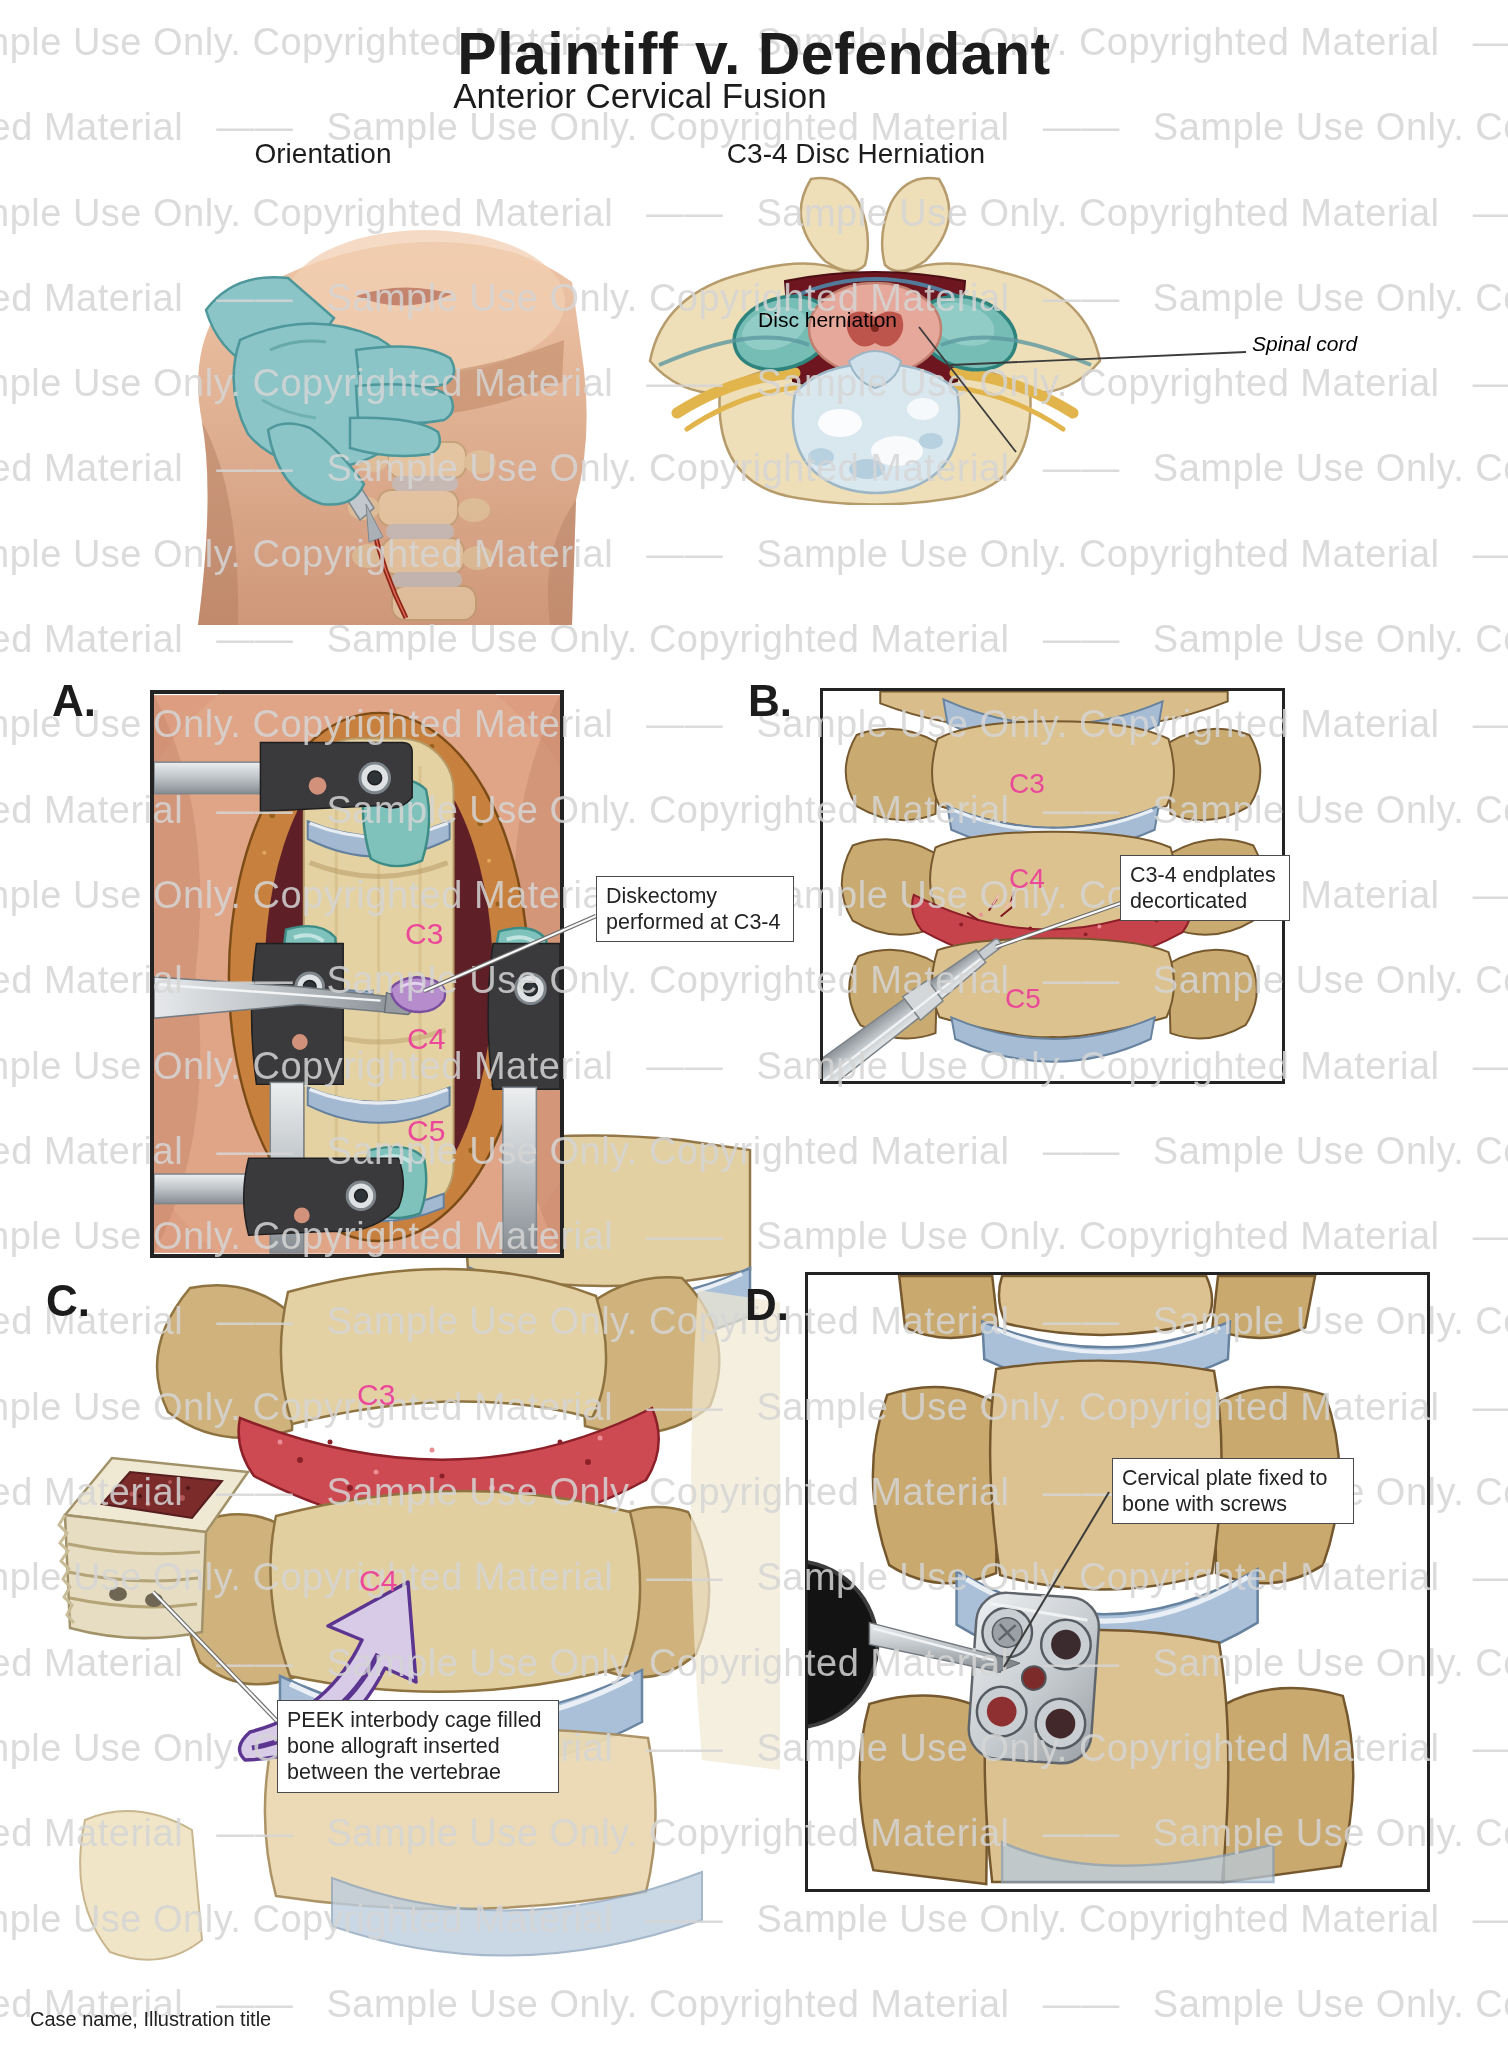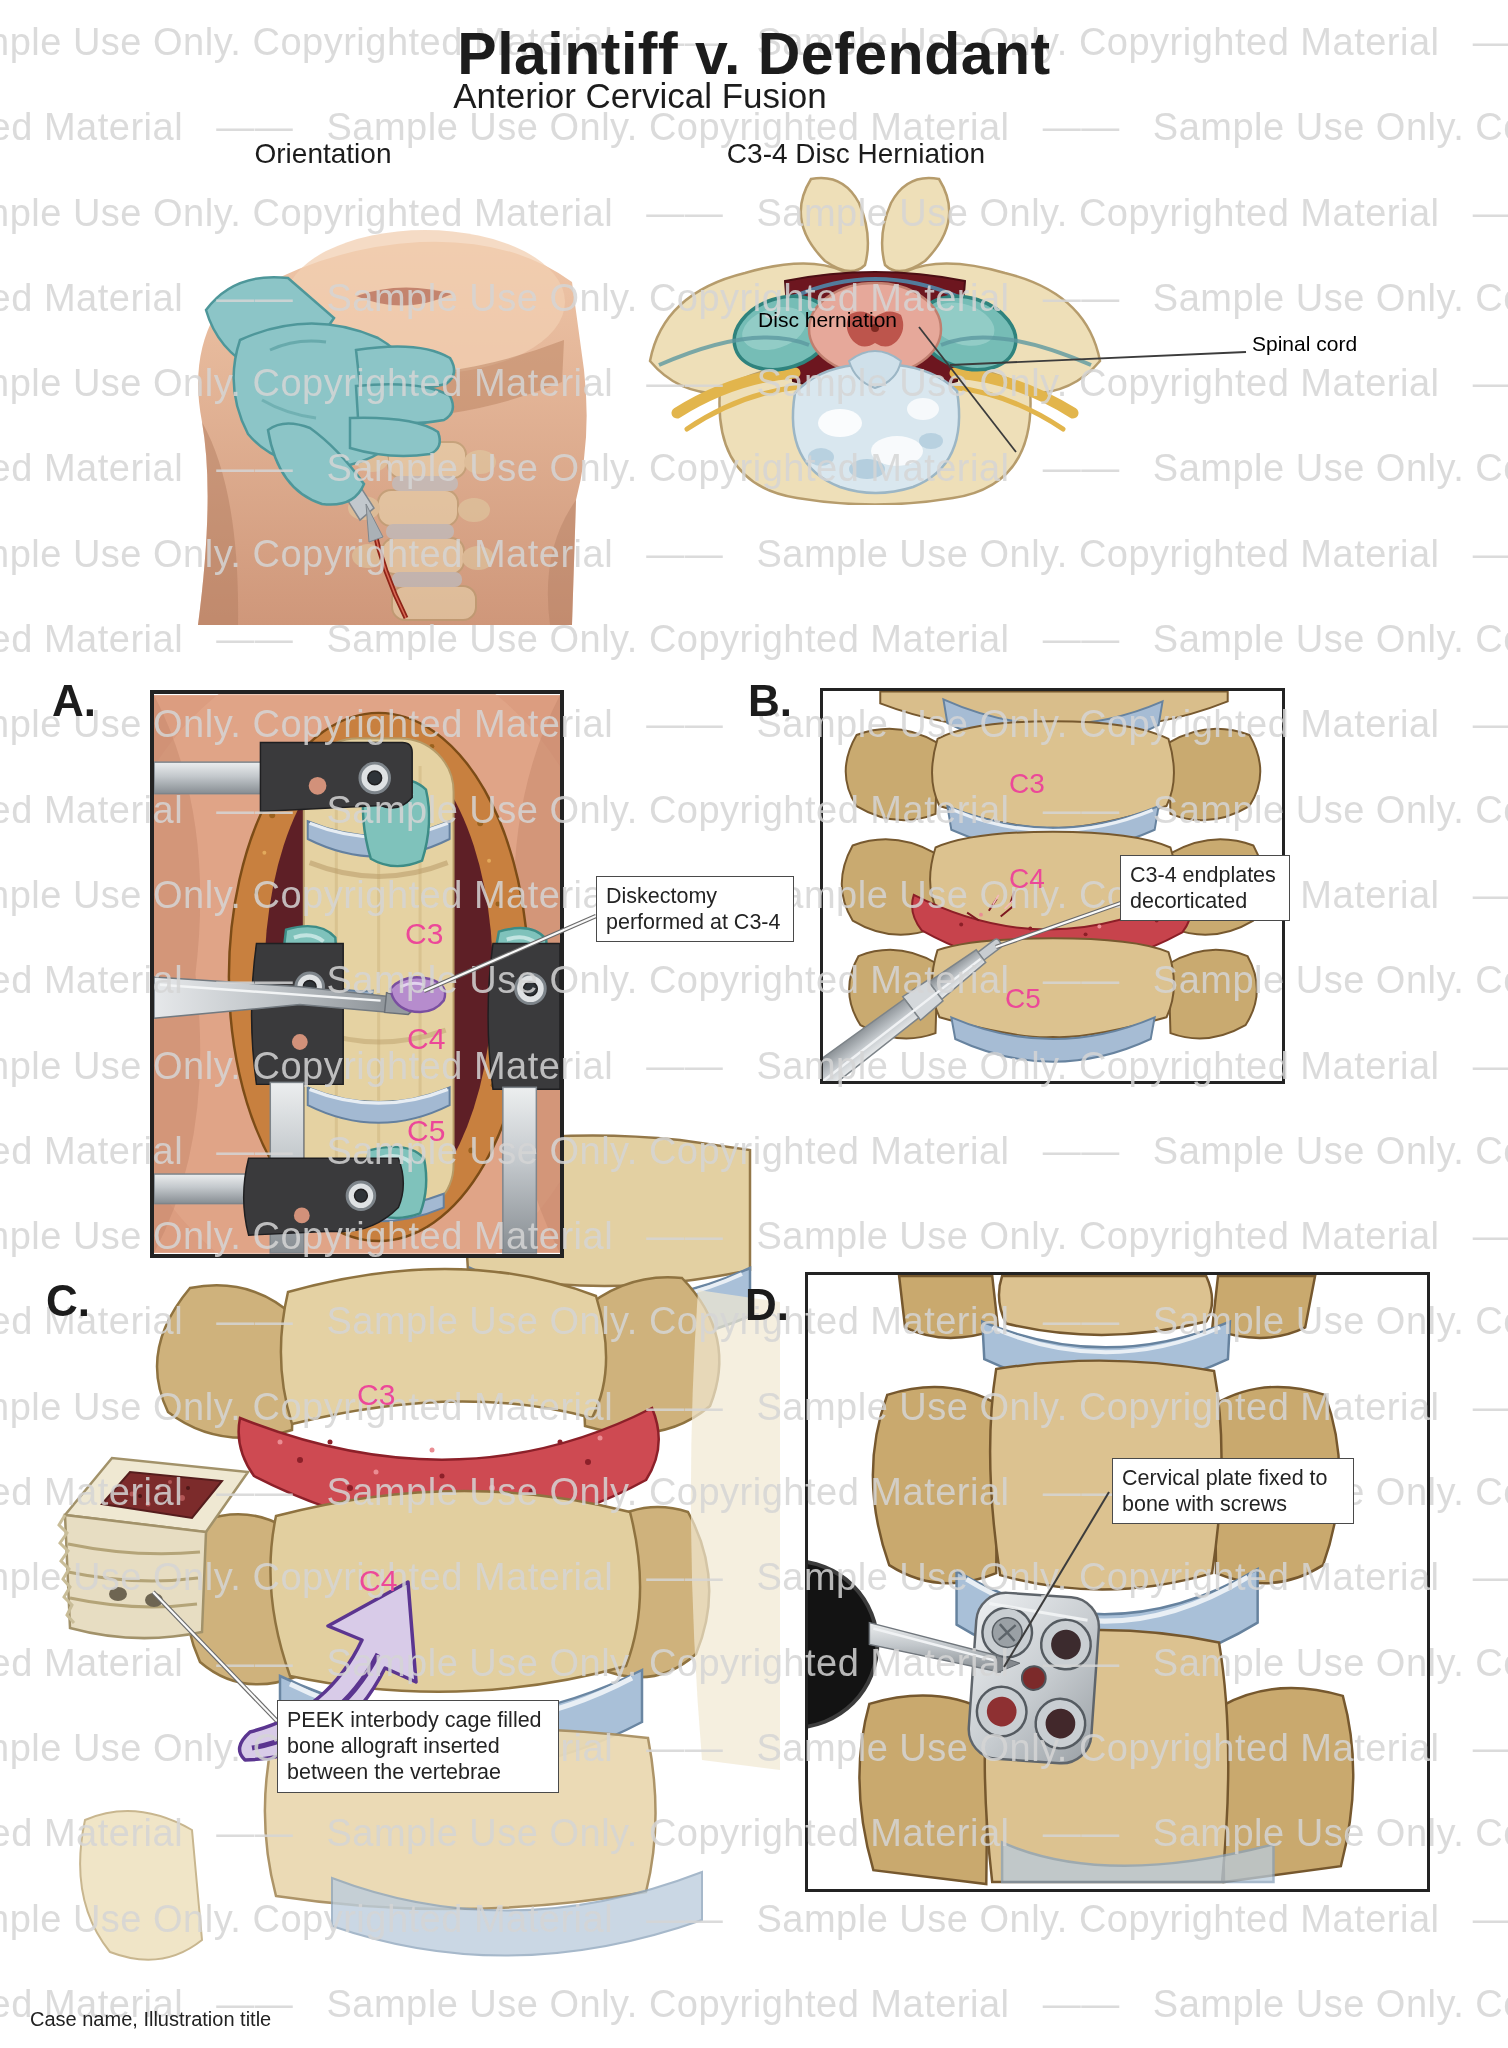--- a/index.html
+++ b/index.html
@@ -455,21 +455,21 @@
     <line x1="1109" y1="1492" x2="1004" y2="1667" stroke="#3c3c3c" stroke-width="2"></line>
   </svg>
 
   <div class="txt title">Plaintiff v. Defendant</div>
   <div class="txt subtitle">Anterior Cervical Fusion</div>
 
   <div class="txt heading" style="left:323px;top:138px;text-align:right;">Orientation</div>
   <div class="txt heading" style="left:856px;top:138px;">C3-4 Disc Herniation</div>
 
   <div class="txt ann-label" style="left:737px;top:308px;width:160px;text-align:right;">Disc herniation</div>
-  <div class="txt ann-label" style="left:1252px;top:332px;">Spinal cord</div>
+  <div class="txt ann-label" style="left:1252px;top:332px;font-style:italic;">Spinal cord</div>
 
   <div class="txt panel-letter" style="left:52px;top:676px;">A.</div>
   <div class="txt panel-letter" style="left:748px;top:676px;">B.</div>
   <div class="txt panel-letter" style="left:46px;top:1276px;">C.</div>
   <div class="txt panel-letter" style="left:745px;top:1280px;">D.</div>
 
   <div class="txt anat-label" style="left:405px;top:917px;">C3</div>
   <div class="txt anat-label" style="left:407px;top:1022px;">C4</div>
   <div class="txt anat-label" style="left:407px;top:1114px;">C5</div>
 

